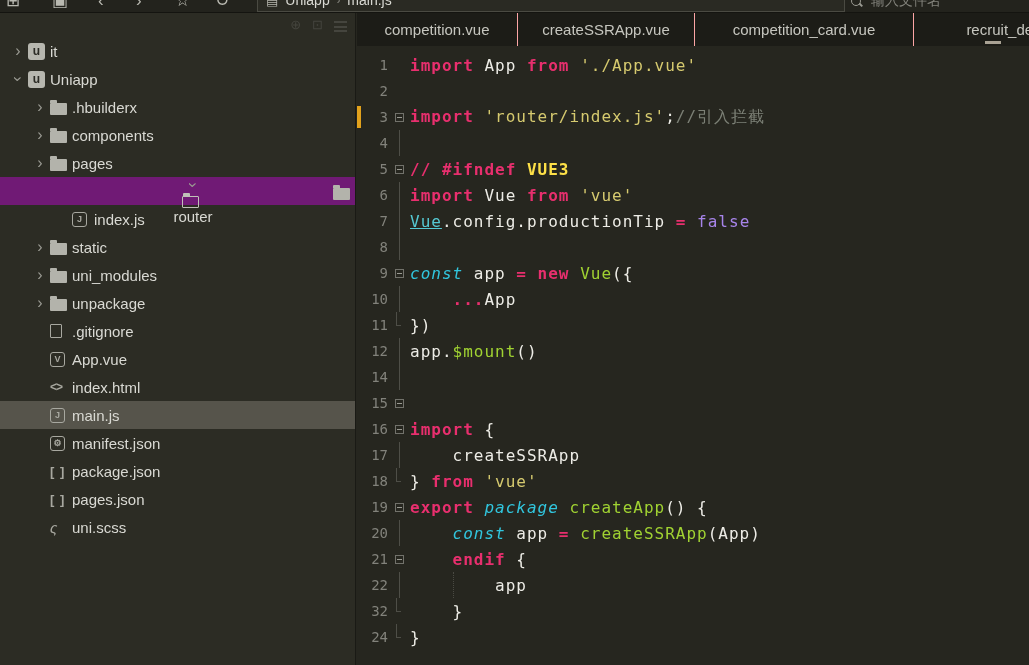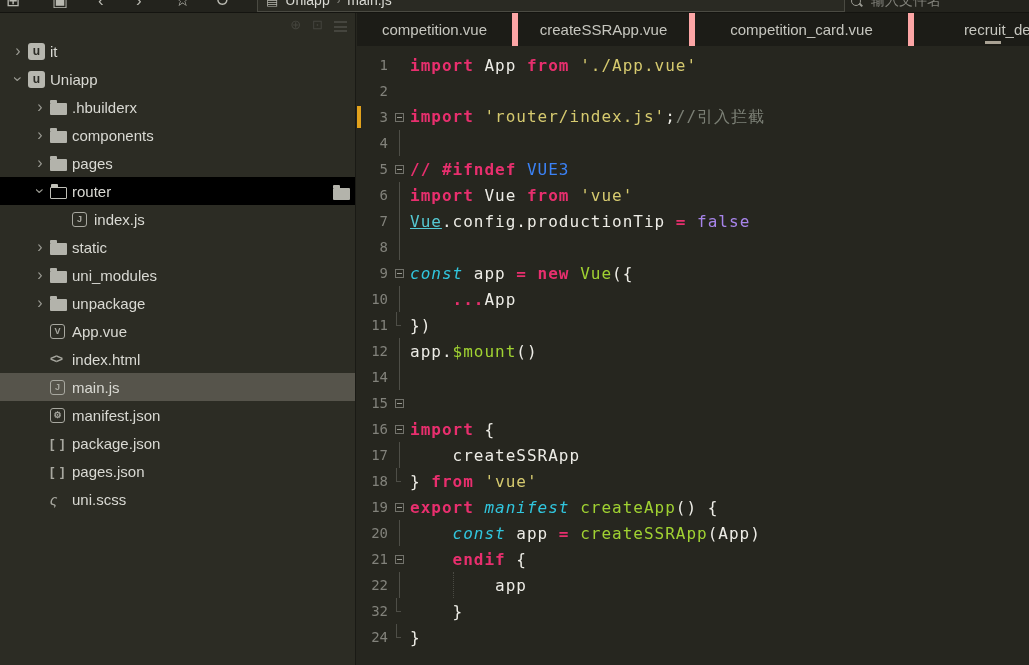--- a/index.html
+++ b/index.html
@@ -31,21 +31,21 @@
              background:#2c2c24; border-right:1px solid #1a1a15; overflow:hidden; }
   .sb-head { position:absolute; top:3px; right:8px; display:flex; gap:11px; align-items:center; }
   .sb-head .hic { color:#45453e; font-size:13px; line-height:18px; }
   .hamb { width:13px; height:11px; border-top:2px solid #45453e; border-bottom:2px solid #45453e;
           position:relative; margin-top:3px; }
   .hamb::after { content:""; position:absolute; left:0; top:3px; width:13px; height:2px; background:#45453e; }
 
   .tree { position:absolute; top:24px; left:0; width:356px; }
   .tree-row { position:relative; height:28px; display:flex; align-items:center; width:356px;
               color:#d9d9d3; font-size:15px; cursor:default; }
-  .tree-row.sel { background:#000000; }
+  .tree-row.sel { background:#701a75;flex-direction:column; }
   .tree-row.sel-active { background:#56544b; }
   .arrow { width:20px; color:#9a9a92; font-size:16px; line-height:16px; text-align:center;
            display:inline-block; flex:none; }
   .arrow.exp { transform:rotate(90deg); }
   .ticon { width:22px; flex:none; display:flex; align-items:center; justify-content:flex-start; }
   .pi { width:17px; height:17px; background:#b7b7af; border-radius:3px; color:#2b2b25;
         font-weight:bold; font-size:12px; display:flex; align-items:center; justify-content:center; }
   .folder { position:relative; width:17px; height:12px; background:#b3b3ab; border-radius:1px; margin-top:3px; }
   .folder::before { content:""; position:absolute; left:0; top:-3px; width:7px; height:3px;
                     background:#b3b3ab; border-radius:1px 1px 0 0; }
@@ -56,21 +56,21 @@
   .page { width:12px; height:14px; border:1.2px solid #a8a8a0; border-radius:1px; }
   .angle { color:#a8a8a0; font-size:12px; font-weight:bold; letter-spacing:-1px; }
   .brk { color:#a8a8a0; font-size:13px; font-weight:bold; letter-spacing:1px; }
   .scssi { color:#a8a8a0; font-size:15px; font-style:italic; }
   .trail-folder { position:absolute; right:6px; top:8px; }
 
   
   .editor { position:absolute; left:357px; top:13px; width:672px; height:652px; background:#26261f; }
   .tabbar { position:relative; height:33px; background:#1c1c17; display:flex; border-bottom:1px solid #11110d; }
   .tab { height:33px; flex:none; display:flex; align-items:center; justify-content:center;
-         color:#c6c6bf; font-size:15px; border-right:6px solid #fca5a5; background:#1c1c17; }
+         color:#c6c6bf; font-size:15px; border-right:1px solid #fca5a5; background:#1c1c17; }
   .tab-scroll { position:absolute; right:28px; bottom:1px; width:16px; height:3px; background:#a9a294; }
 
   .code { position:relative; width:672px; height:619px; padding-top:6px; overflow:hidden;
           font-family:"DejaVu Sans Mono", monospace; }
   .cl { position:relative; height:26px; display:flex; align-items:center; }
   .ln { width:34px; flex:none; text-align:right; padding-right:3px; color:var(--lnum);
         font-size:14px; letter-spacing:0; }
   .fold { width:16px; height:26px; flex:none; position:relative; display:flex;
           align-items:center; justify-content:center; }
   .fm-box { width:9px; height:9px; border:1px solid #72726b; position:relative; background:#26261f; }
@@ -80,21 +80,21 @@
   .fm-end::before { content:""; position:absolute; left:0; top:0; width:1px; height:14px; background:#4e4e47; }
   .fm-end::after { content:""; position:absolute; left:0; top:13px; width:5px; height:1px; background:#4e4e47; }
   .src { white-space:pre; font-size:16px; letter-spacing:1px; color:var(--plain); margin-left:3px; }
   .chg { position:absolute; left:0; top:2px; width:4px; height:22px; background:var(--chg); }
   .guide { position:absolute; left:96px; top:0; height:26px; border-left:1px dotted #4a4a43; }
 
   .tk-k { color:var(--kw); font-weight:bold; }
   .tk-d { color:var(--kw); font-weight:bold; }
   .tk-s { color:var(--str); }
   .tk-c { color:var(--com); }
-  .tk-b { color:#3b82f6; font-weight:normal; }
+  .tk-b { color:#fde047; font-weight:bold; }
   .tk-t { color:var(--typ); }
   .tk-i { color:var(--ital); font-style:italic; }
   .tk-u { color:var(--link); text-decoration:underline; }
   .tk-v { color:var(--pur); }
   .tk-p { color:var(--plain); }
 </style>
 </head>
 <body>
 
 <div class="app">
@@ -194,20 +194,27 @@
         <div class="tree-row" style="padding-left: 30px;">
           <span class="arrow">›</span>
           <span class="ticon">
             <span class="folder"></span>
           </span>
           <span class="tlabel">unpackage</span>
         </div>
         <div class="tree-row" style="padding-left: 30px;">
           <span class="arrow"></span>
           <span class="ticon">
+            <span class="page"></span>
+          </span>
+          <span class="tlabel">.gitignore</span>
+        </div>
+        <div class="tree-row" style="padding-left: 30px;">
+          <span class="arrow"></span>
+          <span class="ticon">
             <span class="badge">V</span>
           </span>
           <span class="tlabel">App.vue</span>
         </div>
         <div class="tree-row" style="padding-left: 30px;">
           <span class="arrow"></span>
           <span class="ticon">
             <span class="angle">&lt;&gt;</span>
           </span>
           <span class="tlabel">index.html</span>
@@ -379,21 +386,21 @@
           <span class="fold">
             <span class="fm-end"></span>
           </span>
           <span class="src"><span class="tk-p">} </span><span class="tk-k">from </span><span class="tk-s">'vue'</span></span>
         </div>
         <div class="cl">
           <span class="ln">19</span>
           <span class="fold">
             <span class="fm-box"></span>
           </span>
-          <span class="src"><span class="tk-k">export </span><span class="tk-i">manifest </span><span class="tk-t">createApp</span><span class="tk-p">() {</span></span>
+          <span class="src"><span class="tk-k">export </span><span class="tk-i">package </span><span class="tk-t">createApp</span><span class="tk-p">() {</span></span>
         </div>
         <div class="cl">
           <span class="ln">20</span>
           <span class="fold">
             <span class="fm-line"></span>
           </span>
           <span class="src"><span class="tk-p">    </span><span class="tk-i">const </span><span class="tk-p">app </span><span class="tk-k">= </span><span class="tk-t">createSSRApp</span><span class="tk-p">(App)</span></span>
         </div>
         <div class="cl">
           <span class="ln">21</span>

